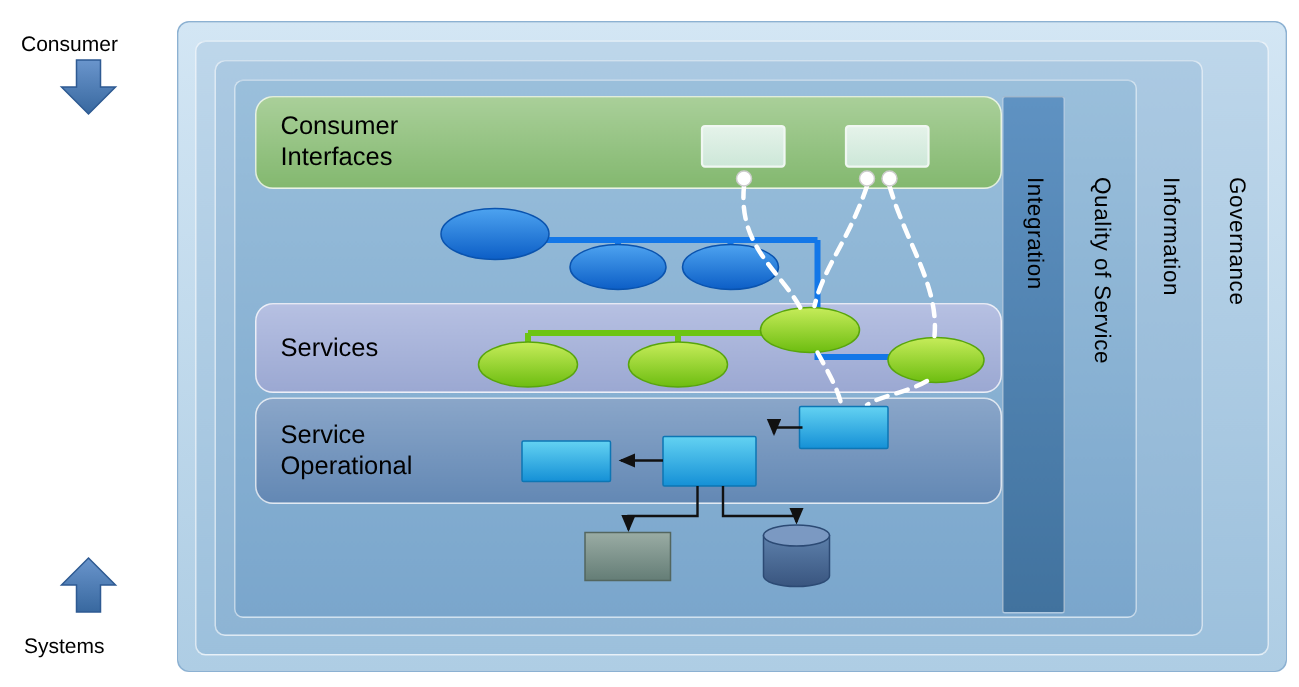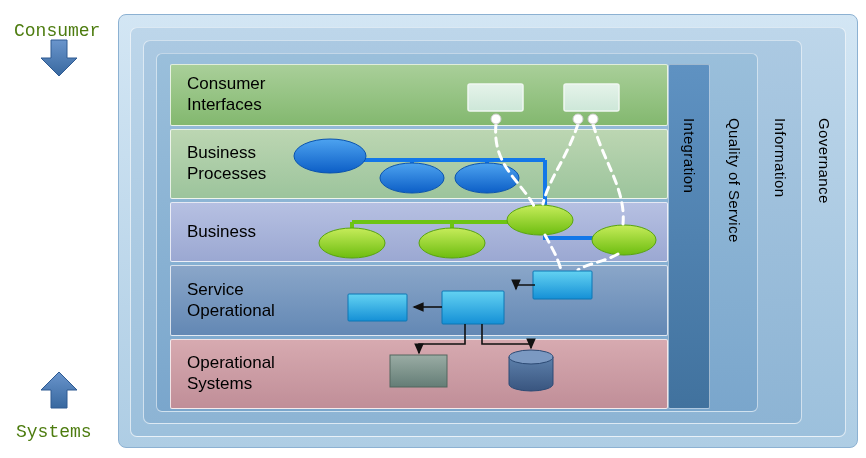--- a/index.html
+++ b/index.html
@@ -1,32 +1,32 @@
 <!DOCTYPE html>
 <html><head>
 <meta charset="utf-8">
 <style>
   html,body{margin:0;padding:0;background:#ffffff;}
   .canvas{
     position:relative;width:866px;height:458px;background:#ffffff;
     font-family:"Liberation Sans", sans-serif;overflow:hidden;
   }
   
-  .side-label{position:absolute;font-size:18px;color:#4d7c0f;font-family:Liberation Mono, monospace;}
+  .side-label{position:absolute;font-size:14px;color:#000000;}
   .consumer-label{left:14px;top:21px;}
   .provider-label{left:16px;top:422px;}
   
   .frame{position:absolute;box-sizing:border-box;}
   .f1{left:118px;top:14px;width:740px;height:434px;background:linear-gradient(#d3e6f4,#aecde4);border:1px solid #8cb1d2;border-radius:8px;}
   .f2{left:130px;top:27px;width:716px;height:410px;background:linear-gradient(#bdd6ea,#9cc0dc);border:1px solid rgba(255,255,255,.65);border-radius:7px;}
   .f3{left:143px;top:40px;width:659px;height:384px;background:linear-gradient(#abc9e2,#8db4d4);border:1px solid rgba(255,255,255,.6);border-radius:7px;}
   .f4{left:156px;top:53px;width:602px;height:359px;background:linear-gradient(#9abfdb,#7aa6cc);border:1px solid rgba(255,255,255,.55);border-radius:6px;}
   
   .row{position:absolute;left:170px;width:498px;display:flex;align-items:center;
-       border:1px solid rgba(255,255,255,.75);border-radius:2px;box-sizing:border-box;}
+       border:1px solid rgba(255,255,255,.75);border-radius:12px;box-sizing:border-box;}
   .row .lbl{margin-left:16px;width:145px;font-size:17px;line-height:1.22;color:#000;}
   .row1{top:64px;height:62px;background:linear-gradient(#a9cf99,#83b86f);}
   .row2{top:129px;height:70px;background:linear-gradient(#bcd6b2,#9cc49c);}
   .row3{top:202px;height:60px;background:linear-gradient(#b6c0e2,#9ba8d2);}
   .row4{top:265px;height:71px;background:linear-gradient(#8aa6c9,#6388b4);}
   .row5{top:339px;height:70px;background:linear-gradient(#d7aab0,#c08e98);}
   
   .ibar{position:absolute;left:668px;top:64px;width:42px;height:345px;
         background:linear-gradient(#5f92c2,#41729e);
         border:1px solid rgba(255,255,255,.5);border-radius:2px;box-sizing:border-box;}
@@ -47,31 +47,25 @@
   <div class="side-label provider-label">Systems</div>
 
   <div class="frame f1"></div>
   <div class="frame f2"></div>
   <div class="frame f3"></div>
   <div class="frame f4"></div>
 
   <div class="row row1">
     <div class="lbl">Consumer Interfaces</div>
   </div>
-  <div class="row row2">
-    <div class="lbl">Business Processes</div>
-  </div>
   <div class="row row3">
-    <div class="lbl">Business</div>
+    <div class="lbl">Services</div>
   </div>
   <div class="row row4">
     <div class="lbl">Service Operational</div>
-  </div>
-  <div class="row row5">
-    <div class="lbl">Operational Systems</div>
   </div>
 
   <div class="ibar"></div>
   <div class="vlabel v-int">Integration</div>
   <div class="vlabel v-qos">Quality of Service</div>
   <div class="vlabel v-info">Information</div>
   <div class="vlabel v-gov">Governance</div>
 
   <svg class="overlay" viewBox="0 0 866 458">
     <defs>

